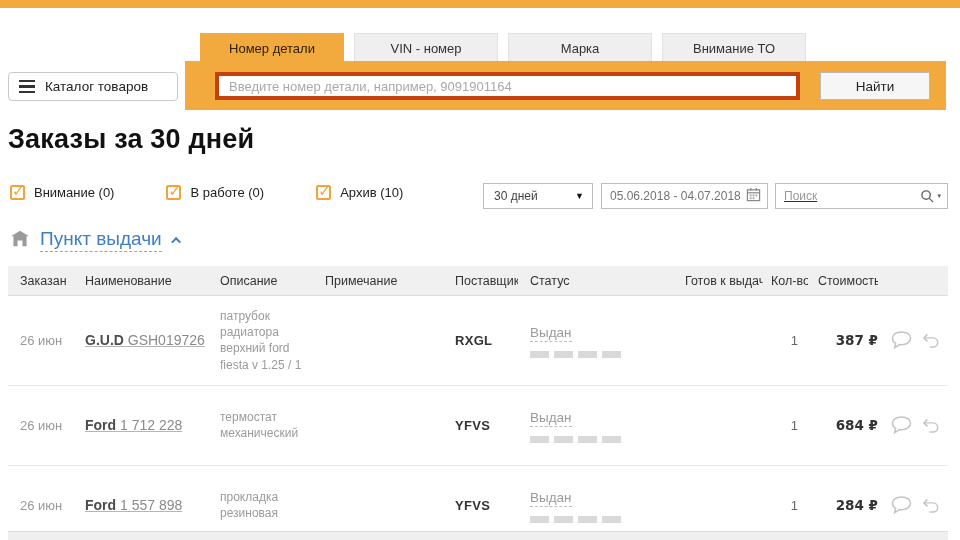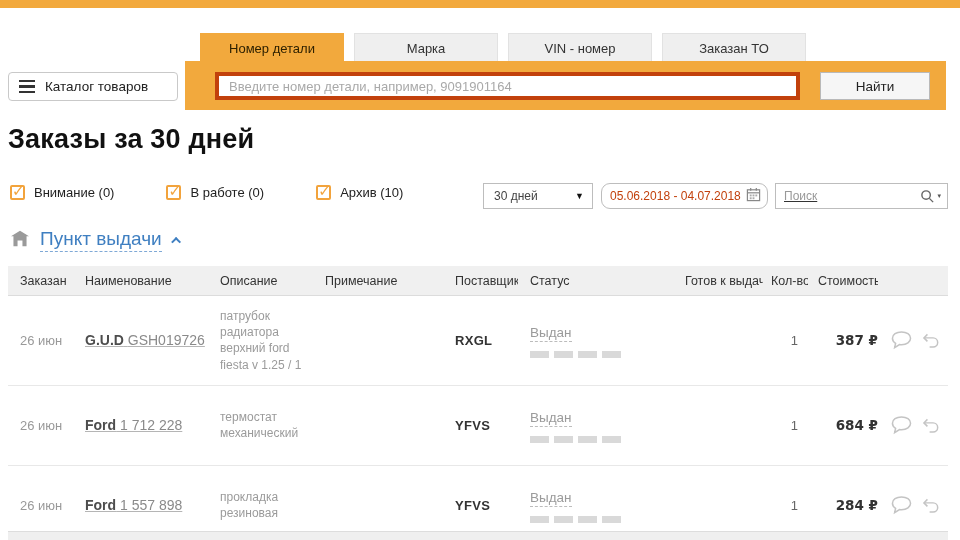--- a/index.html
+++ b/index.html
@@ -34,21 +34,21 @@
   .filters { position:absolute; left:10px; top:185px; display:flex; gap:52px; }
   .cbg { display:flex; align-items:center; gap:9px; cursor:pointer; }
   .cb { width:15px; height:15px; border:2px solid #F2A33C; border-radius:2px; position:relative; background:#fff; }
   .cb:after { content:"✓"; position:absolute; left:0px; top:-5px; color:#F2A33C; font-size:15px; font-weight:bold; }
   .cbg span.lbl { font-size:13px; color:#222; }
 
   .ctl { position:absolute; top:183px; height:26px; background:#fff; border:1px solid #bdbdbd;
          display:flex; align-items:center; font-size:12px; color:#444; }
   .period { left:483px; width:110px; padding:0 8px 0 10px; justify-content:space-between; cursor:pointer; }
   .caret { font-size:9px; color:#111; }
-  .datef { left:601px; width:167px; padding:0 6px 0 8px; justify-content:space-between; color:#c2410c; cursor:pointer;border-radius:9px; }
+  .datef { left:601px; width:167px; padding:0 6px 0 8px; justify-content:space-between; color:#737373; cursor:pointer; }
   .searchf { left:775px; width:173px; padding:0 6px 0 8px; justify-content:space-between; }
   .searchf input { border:none; outline:none; width:120px; font-size:12px; color:#333;text-decoration:underline; }
   .searchf input::placeholder { color:#999; }
   .mini-caret { font-size:7px; color:#555; margin-left:2px; }
 
   
   .section { position:absolute; left:10px; top:228px; display:flex; align-items:center; gap:10px; }
   .section-link { font-size:19px; color:#3f7fc1; border-bottom:1px dashed #7fa9d6; padding-bottom:1px; cursor:pointer; }
   .chev-up { display:inline-block; width:7px; height:7px; border-left:2px solid #3f7fc1; border-top:2px solid #3f7fc1;
              transform:rotate(45deg) translateY(2px); margin-left:2px; }
@@ -81,23 +81,23 @@
 </style>
 </head>
 <body>
 
 <div class="stage">
 
   <div class="topstrip"></div>
 
   <div class="tabs">
     <div class="tab active">Номер детали</div>
+    <div class="tab">VIN - номер</div>
     <div class="tab">Марка</div>
-    <div class="tab">VIN - номер</div>
-    <div class="tab">Заказан ТО</div>
+    <div class="tab">Внимание ТО</div>
   </div>
 
   <div class="band"></div>
   <input class="part-input" type="text" placeholder="Введите номер детали, например, 9091901164" style="">
   <button class="find-btn">Найти</button>
 
   <div class="catalog-btn">
     <span class="hamb">
         <i></i>
         <i></i>

